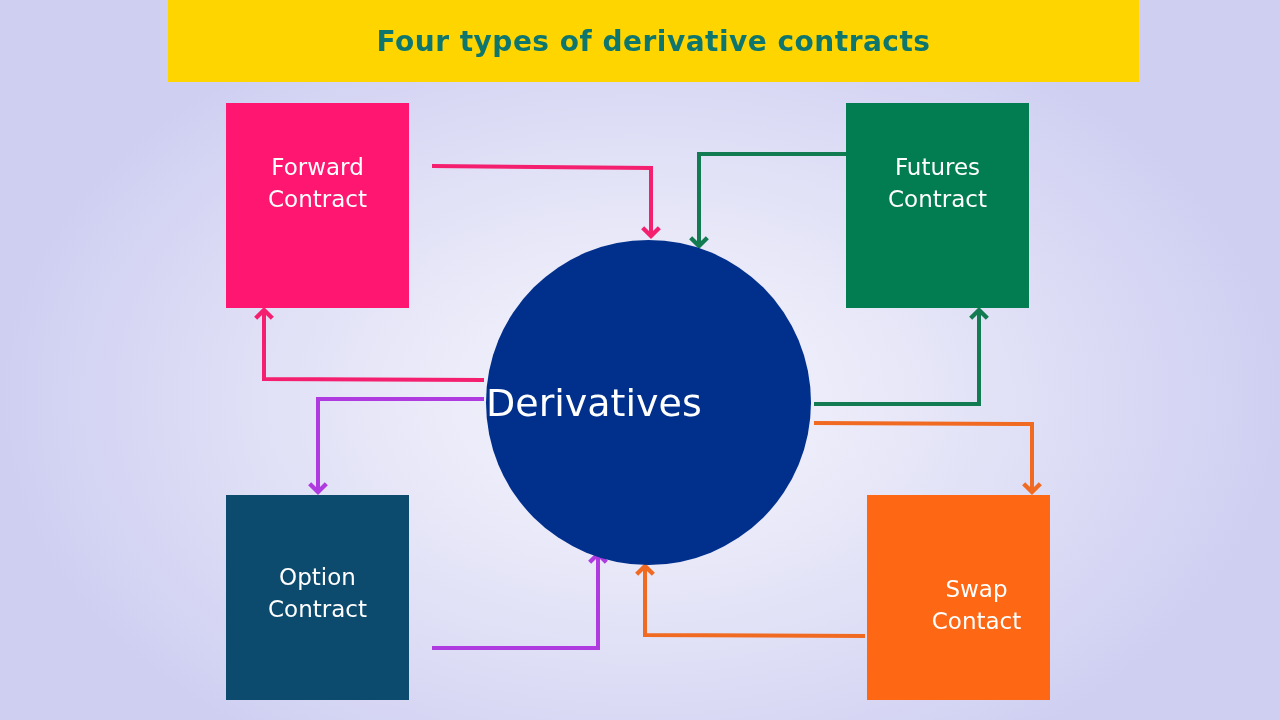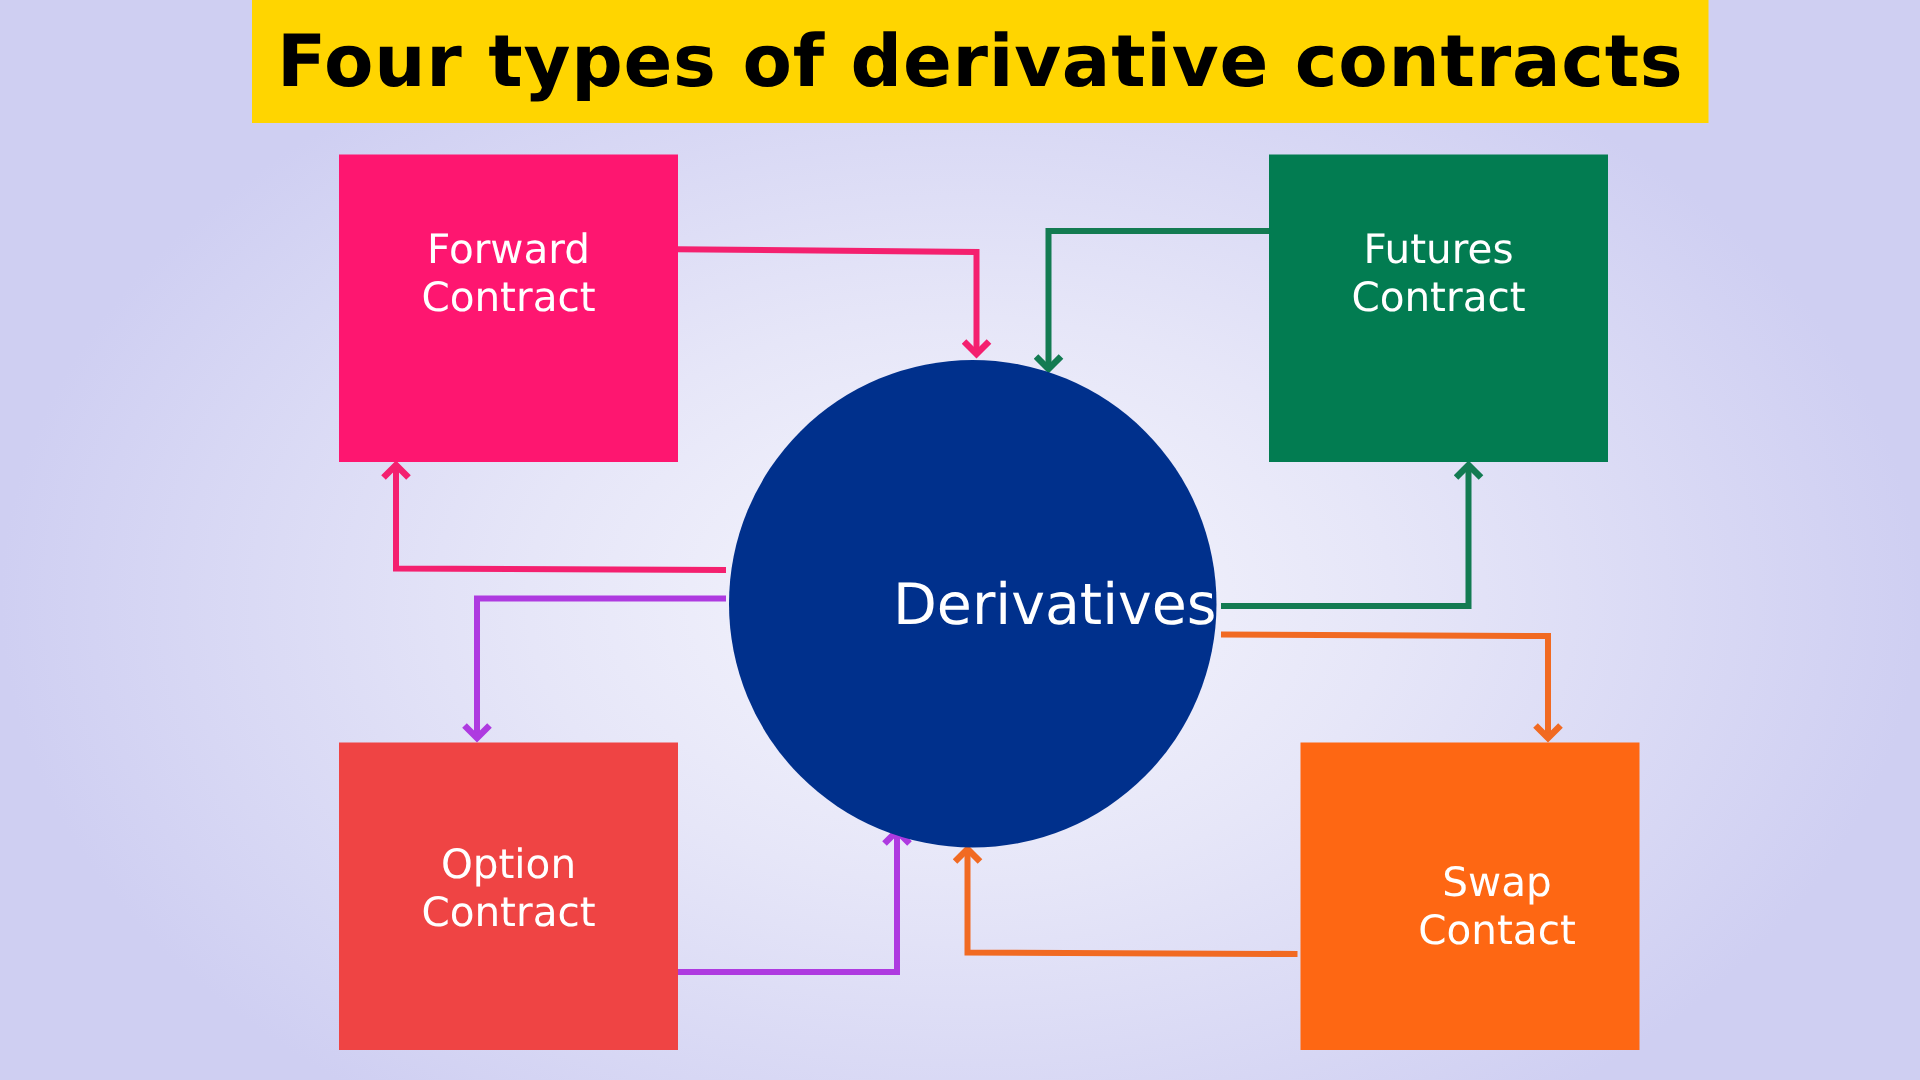--- a/index.html
+++ b/index.html
@@ -1,34 +1,34 @@
 <!DOCTYPE html>
 <html><head>
 <meta charset="utf-8">
 <style>
   html,body{margin:0;padding:0;}
   body{width:1280px;height:720px;overflow:hidden;position:relative;
     background:radial-gradient(ellipse 640px 420px at 640px 400px,#f6f6fd 0%,#e6e6f8 45%,#cfcff2 100%);
     font-family:"Liberation Sans",sans-serif;}
   .banner{position:absolute;left:168px;top:0;width:971px;height:82px;background:#ffd500;
     display:flex;align-items:center;justify-content:center;}
-  .banner span{font-family:"DejaVu Sans",sans-serif;font-weight:bold;font-size:48px;color:#000000;letter-spacing:0.5px;}
-  .box{position:absolute;width:226px;height:205px;display:flex;align-items:center;justify-content:center;
-    text-align:center;color:#fff;font-family:"DejaVu Sans",sans-serif;font-size:27px;line-height:32px;}
+  .banner span{font-family:"DejaVu Sans",sans-serif;font-weight:bold;font-size:28px;color:#0f766e;letter-spacing:0.5px;}
+  .box{position:absolute;width:183px;height:205px;display:flex;align-items:center;justify-content:center;
+    text-align:center;color:#fff;font-family:"DejaVu Sans",sans-serif;font-size:23px;line-height:32px;}
   .box .t{white-space:pre-line;}
   #forward{left:226px;top:103px;background:#fe1670;}
   #forward .t{margin-top:-45px;}
   #futures{left:846px;top:103px;background:#027c51;}
   #futures .t{margin-top:-45px;}
-  #option{left:226px;top:495px;background:#ef4444;}
+  #option{left:226px;top:495px;background:#0c4a6e;}
   #option .t{margin-top:-10px;}
   #swap{left:867px;top:495px;background:#fe6713;}
   #swap .t{margin-top:15px;margin-left:36px;}
   .circle{position:absolute;left:486px;top:240px;width:325px;height:325px;border-radius:50%;background:#00308c;
-    display:flex;align-items:center;justify-content:flex-end;color:#fff;font-family:"DejaVu Sans",sans-serif;font-size:38px;}
+    display:flex;align-items:center;justify-content:flex-start;color:#fff;font-family:"DejaVu Sans",sans-serif;font-size:38px;}
   svg{position:absolute;left:0;top:0;}
 </style>
 </head>
 <body>
 
 <svg width="1280" height="720">
   <defs>
     <marker id="mPink" viewBox="0 0 12 12" refX="6" refY="6" markerWidth="5" markerHeight="5" orient="auto-start-reverse">
         <path d="M1,1 L6,6 L1,11" fill="none" stroke="#f4206f" stroke-width="2.6"></path>
       </marker>

